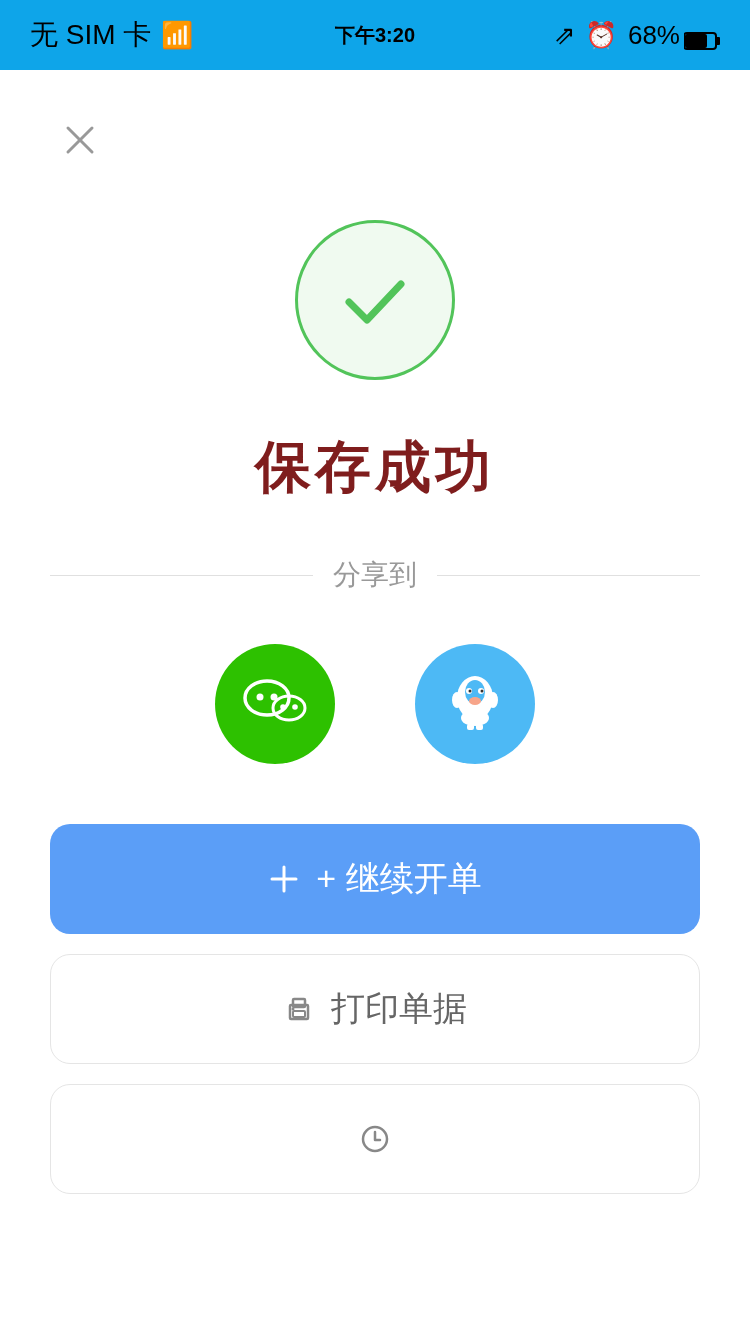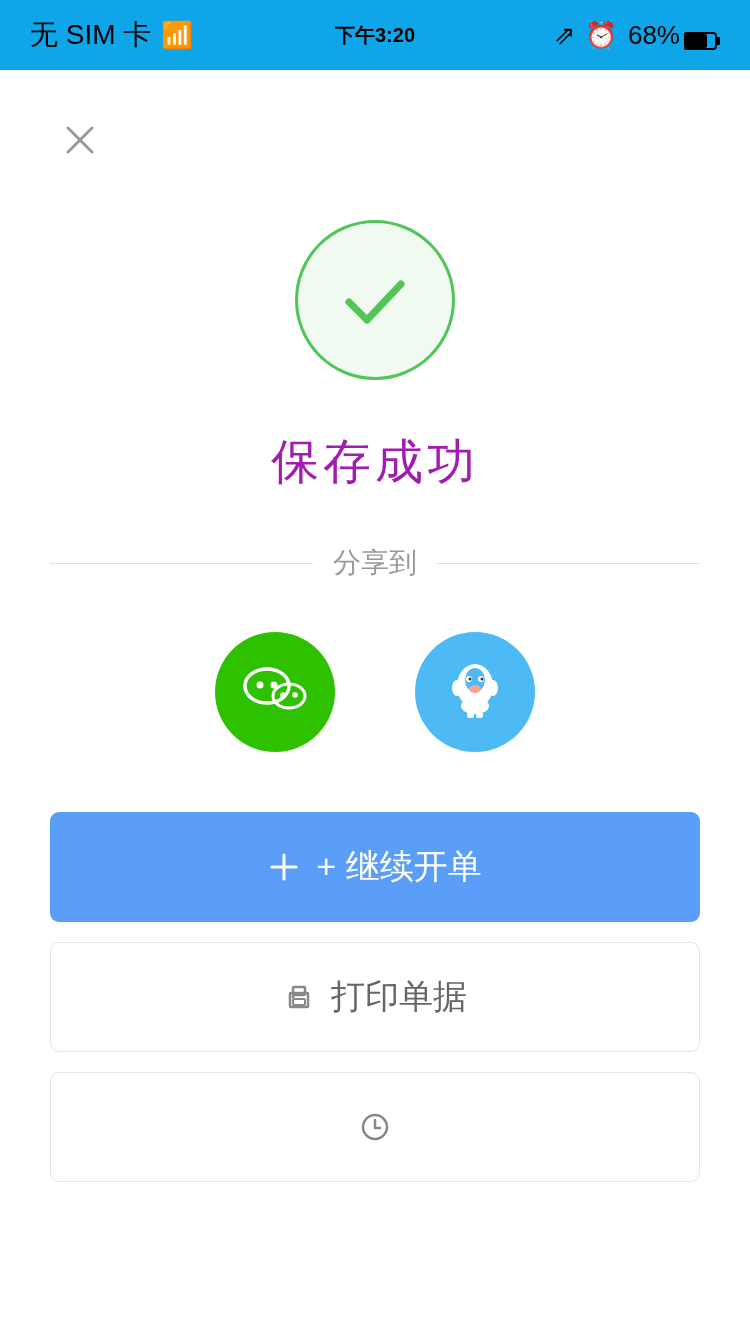--- a/index.html
+++ b/index.html
@@ -104,23 +104,23 @@
       justify-content: center;
       margin-bottom: 50px;
     }
 
     .success-circle svg {
       width: 80px;
       height: 80px;
     }
 
     .success-title {
-      font-size: 48px;
-      color: #a21caf;
-      font-weight: 400;
+      font-size: 56px;
+      color: #7f1d1d;
+      font-weight: 700;
       letter-spacing: 4px;
     }
 
     
     .share-section {
       margin: 0 0 60px;
     }
 
     .share-divider {
       display: flex;
@@ -169,21 +169,21 @@
     
     .action-buttons {
       display: flex;
       flex-direction: column;
       gap: 20px;
     }
 
     .action-btn {
       width: 100%;
       height: 110px;
-      border-radius: 9px;
+      border-radius: 20px;
       border: none;
       font-size: 34px;
       display: flex;
       align-items: center;
       justify-content: center;
       gap: 16px;
       cursor: pointer;
       font-family: inherit;
     }
 

